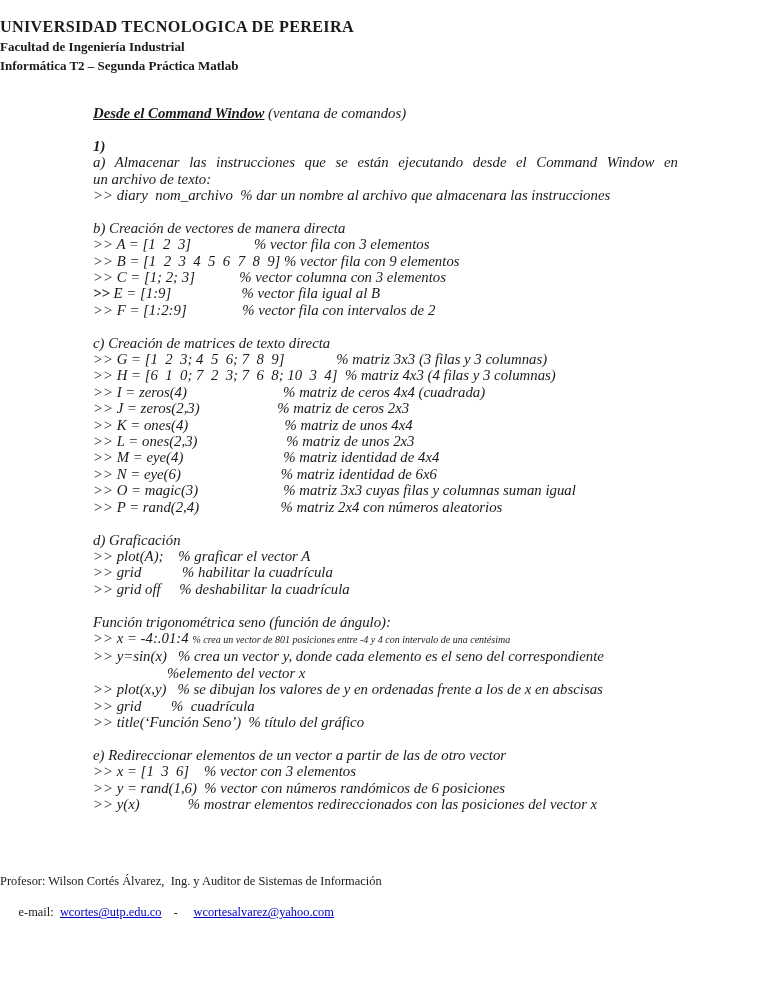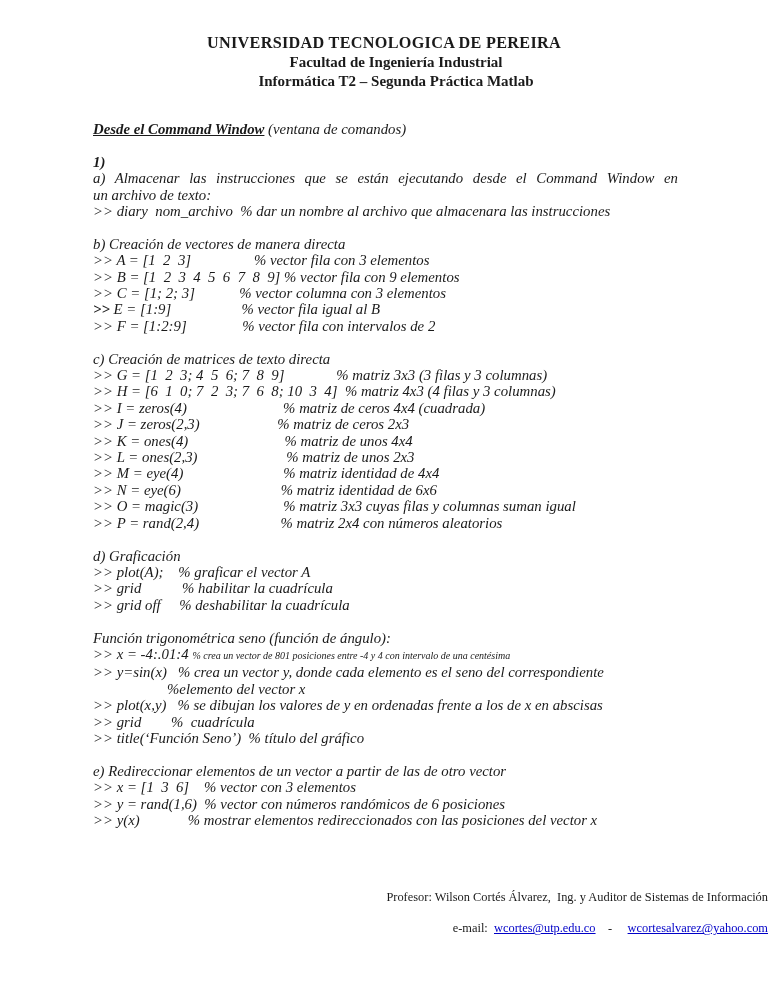--- a/index.html
+++ b/index.html
@@ -7,48 +7,48 @@
     position: relative;
     width: 768px;
     height: 994px;
     background: #ffffff;
     box-sizing: border-box;
     font-family: "Liberation Serif", serif;
     color: #1a1a1a;
     overflow: hidden;
   }
   .doc-header {
-    padding-top: 34px;
-    text-align: center;
+    padding-top: 18px;
+    text-align: left;
     font-weight: bold;
     line-height: 19px;
   }
   .doc-header .h-line-1 { font-size: 16.2px; letter-spacing: 0.3px; }
-  .doc-header .h-line-2, .doc-header .h-line-3 { font-size: 15px; margin-left: 24px; }
+  .doc-header .h-line-2, .doc-header .h-line-3 { font-size: 13px; }
   .doc-body {
     margin: 30px 90px 0 93px;
     font-size: 14.8px;
     line-height: 16.4px;
   }
   .line {
     white-space: pre;
     min-height: 16.4px;
     font-style: italic;
   }
   .line.justify {
     white-space: normal;
     text-align: justify;
     text-align-last: justify;
   }
   .bold { font-weight: bold; }
   .underline { text-decoration: underline; }
   .small { font-size: 10px; }
   .doc-footer {
     margin-top: 62px;
-    text-align: right;
+    text-align: left;
     font-size: 12.4px;
     line-height: 15.5px;
   }
   .doc-footer .f-line { white-space: pre; }
   .link {
     color: #0000c8;
     text-decoration: underline;
     cursor: pointer;
   }
 </style>

